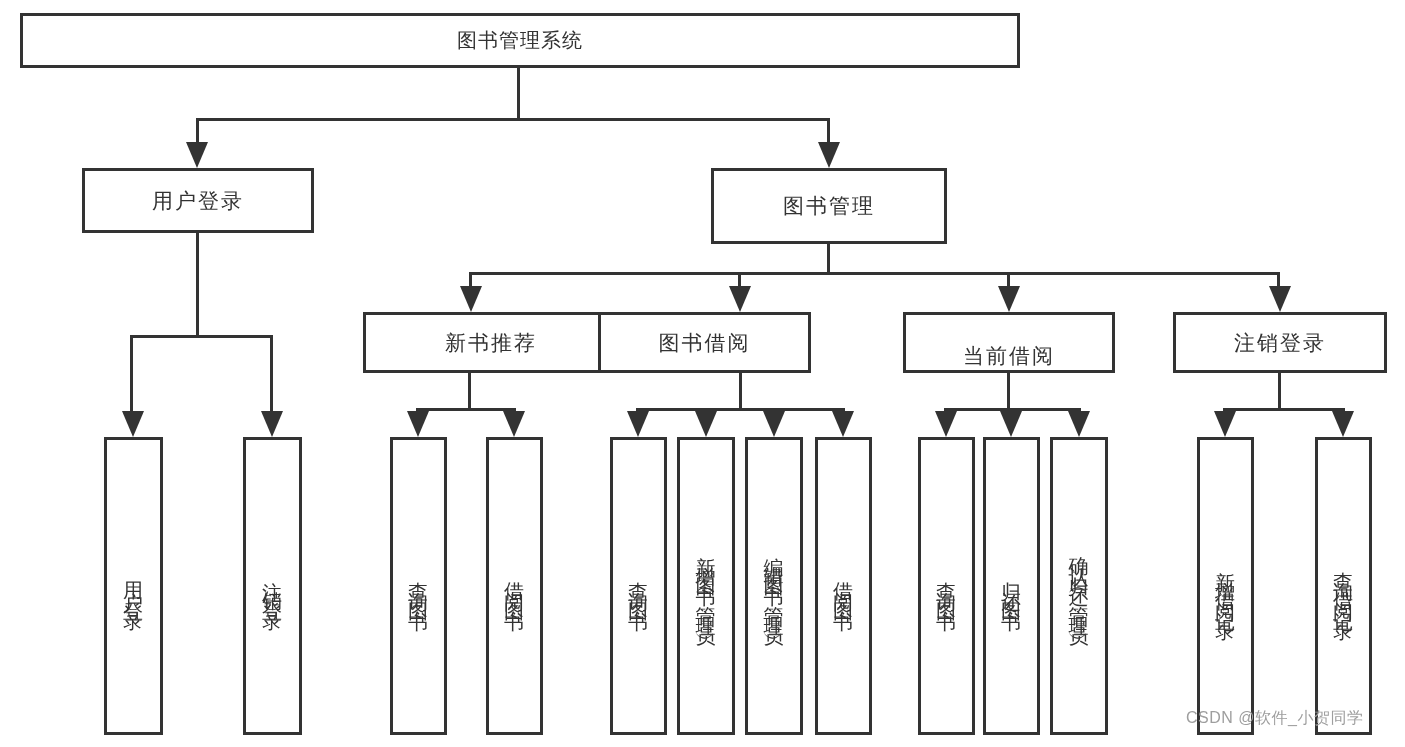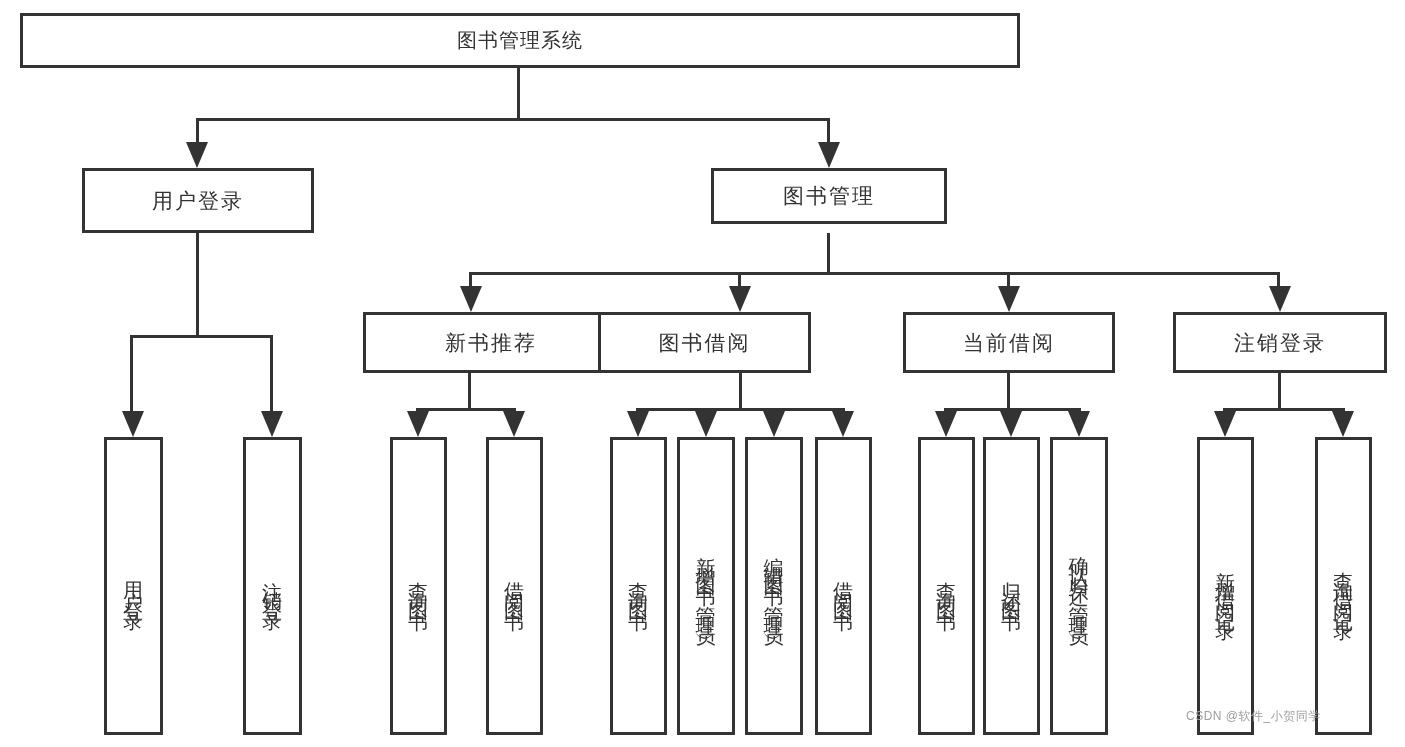--- a/index.html
+++ b/index.html
@@ -54,21 +54,21 @@
     width:0;height:0;
     border-left:11px solid transparent;
     border-right:11px solid transparent;
     border-top:26px solid var(--line);
     z-index:1;
   }
   .watermark{
     position:absolute;
     left:1186px;
     top:708px;
-    font-size:12px;
+    font-size:16px;
     letter-spacing:0.5px;
     color:var(--watermark);
     white-space:nowrap;
     z-index:3;
   }
 </style>
 </head>
 <body>
 
 <div class="canvas">
@@ -115,36 +115,36 @@
       <div class="arrowhead" style="left: 1214px; top: 411px;"></div>
       <div class="arrowhead" style="left: 1332px; top: 411px;"></div>
     </div>
   <div id="nodes-layer">
       <div class="box h root" style="left: 20px; top: 13px; width: 1000px; height: 55px;">
         <span class="label">图书管理系统</span>
       </div>
       <div class="box h" style="left: 82px; top: 168px; width: 232px; height: 65px;">
         <span class="label">用户登录</span>
       </div>
-      <div class="box h" style="left: 711px; top: 168px; width: 236px; height: 56px;">
+      <div class="box h" style="left: 711px; top: 168px; width: 236px; height: 76px;">
         <span class="label">图书管理</span>
       </div>
       <div class="box v" style="left: 104px; top: 437px; width: 59px; height: 298px;">
         <span class="label">用户登录</span>
       </div>
       <div class="box v" style="left: 243px; top: 437px; width: 59px; height: 298px;">
         <span class="label">注销登录</span>
       </div>
       <div class="box h" style="left: 363px; top: 312px; width: 256px; height: 61px;">
         <span class="label">新书推荐</span>
       </div>
       <div class="box h" style="left: 598px; top: 312px; width: 213px; height: 61px;">
         <span class="label">图书借阅</span>
       </div>
-      <div class="box h" style="left: 903px; top: 312px; width: 212px; height: 61px;">
+      <div class="box h" style="left: 903px; top: 312px; width: 212px; height: 61px; align-items: flex-end;">
         <span class="label">当前借阅</span>
       </div>
       <div class="box h" style="left: 1173px; top: 312px; width: 214px; height: 61px;">
         <span class="label">注销登录</span>
       </div>
       <div class="box v" style="left: 390px; top: 437px; width: 57px; height: 298px;">
         <span class="label">查询图书</span>
       </div>
       <div class="box v" style="left: 486px; top: 437px; width: 57px; height: 298px;">
         <span class="label">借阅图书</span>

